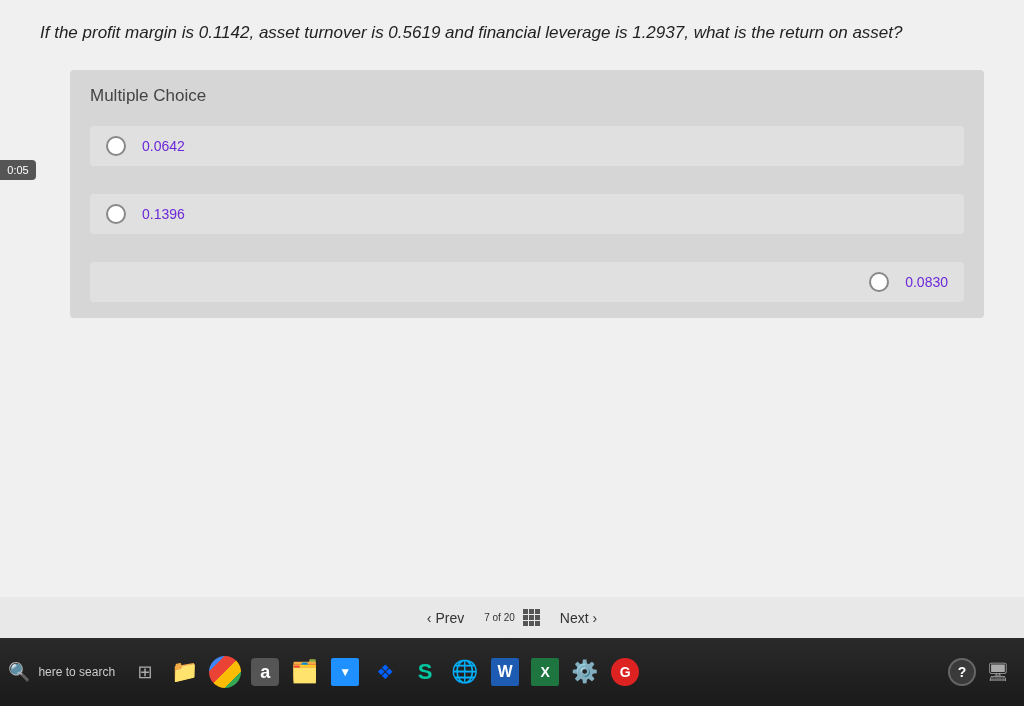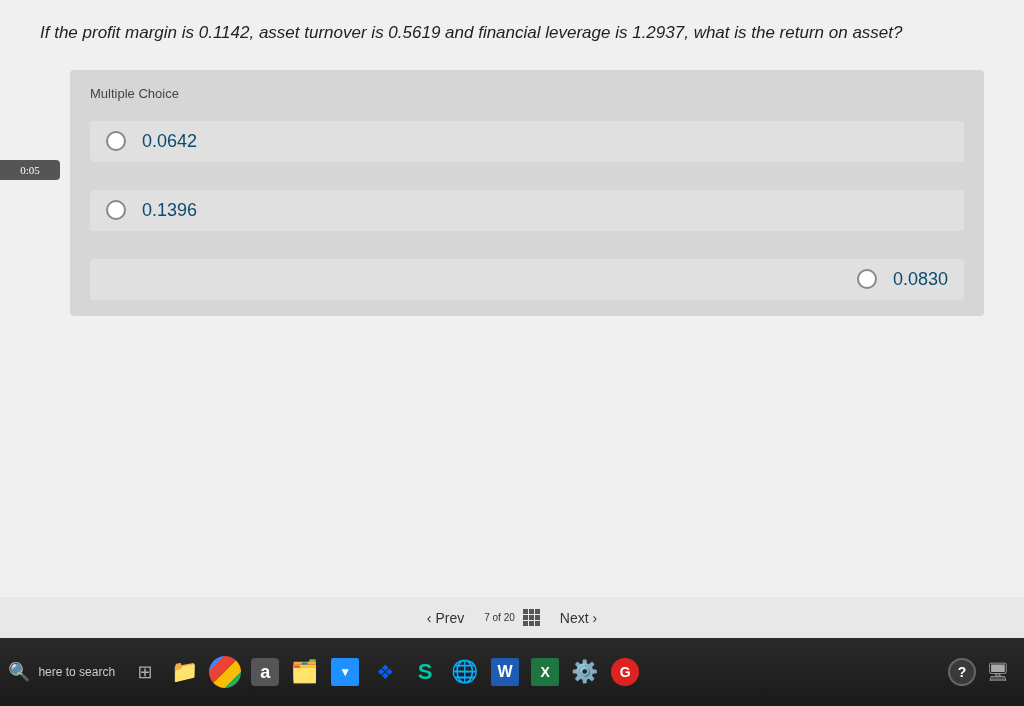--- a/index.html
+++ b/index.html
@@ -34,36 +34,35 @@
     .timer-badge {
       position: absolute;
       left: 0;
       top: 160px;
       background: #555;
       color: white;
       font-size: 11px;
       padding: 4px 6px;
       border-radius: 0 4px 4px 0;
       writing-mode: horizontal-tb;
-      width: 60px;
+      width: 36px;
       text-align: center;
-      font-family: Liberation Serif, serif;
     }
 
     
     .answer-section {
       background: #d6d6d6;
       border-radius: 4px;
       margin-left: 30px;
       padding: 16px 20px;
       margin-top: 10px;
     }
 
     .answer-type-label {
-      font-size: 13px;
+      font-size: 17px;
       color: #444;
       margin-bottom: 20px;
       font-weight: normal;
     }
 
     .option-row {
       display: flex;
       align-items: center;
       margin-bottom: 28px;
       background: #e0e0e0;
@@ -81,22 +80,22 @@
       height: 20px;
       border-radius: 50%;
       border: 2px solid #888;
       background: white;
       flex-shrink: 0;
       margin-right: 16px;
       cursor: pointer;
     }
 
     .option-label {
-      font-size: 18px;
-      color: #0c4a6e;
+      font-size: 14px;
+      color: #6d28d9;
     }
 
     
     .nav-bar {
       position: absolute;
       bottom: 68px;
       left: 0;
       right: 0;
       display: flex;
       justify-content: center;

